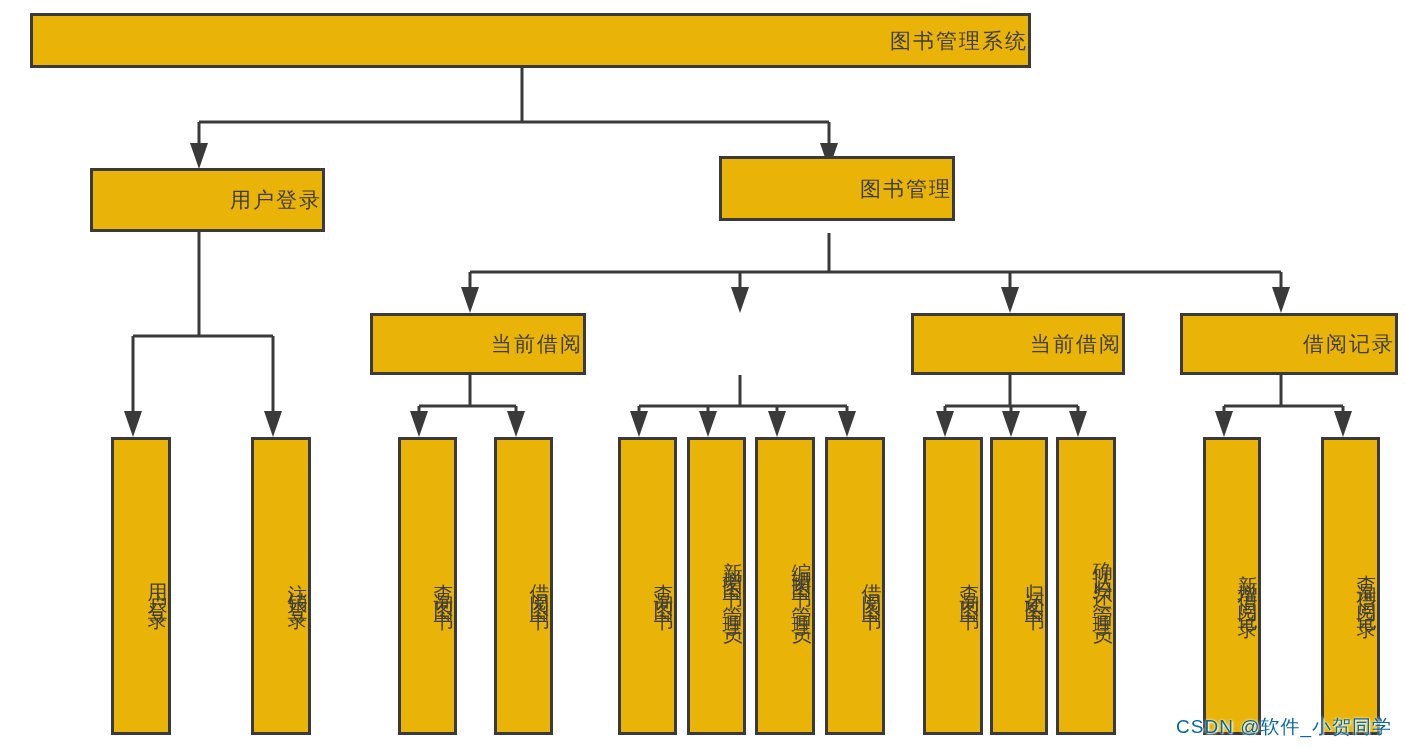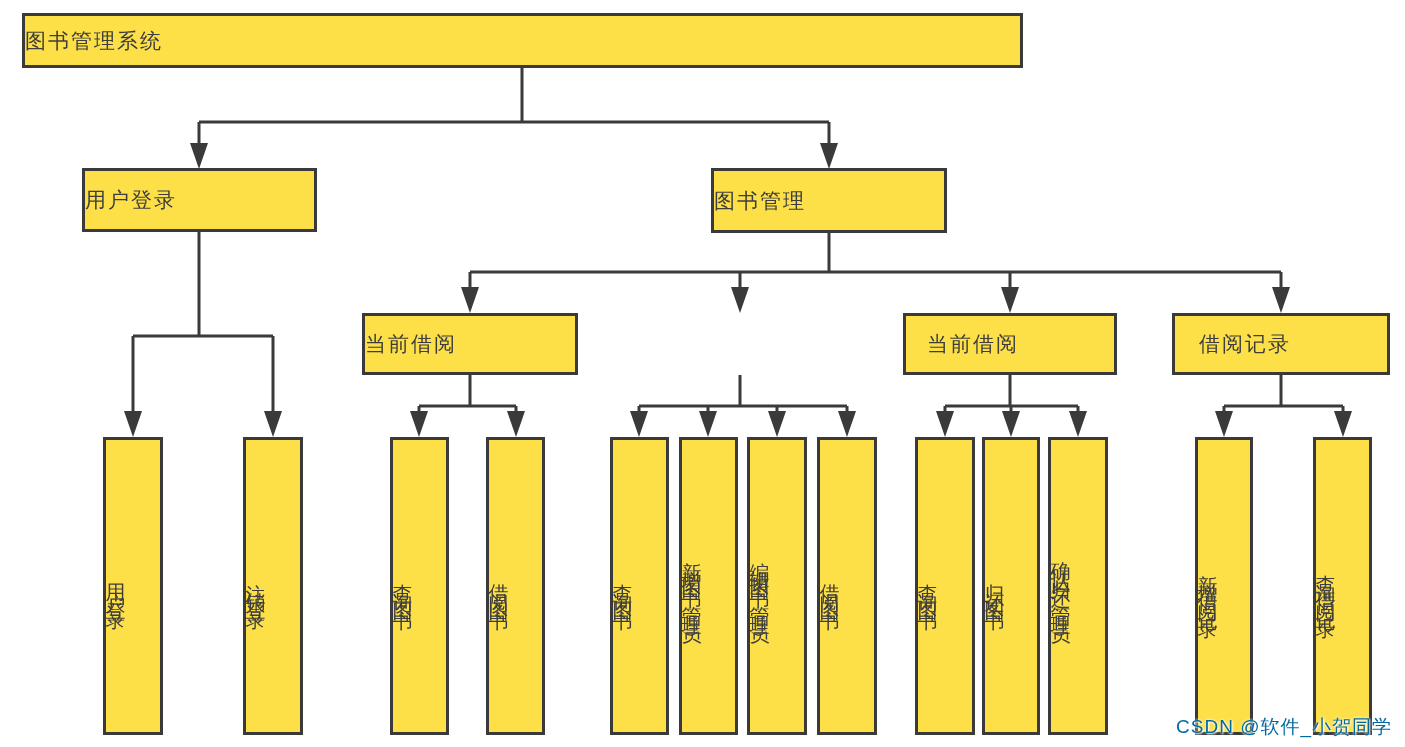--- a/index.html
+++ b/index.html
@@ -8,26 +8,27 @@
     width:1405px;height:747px;
     background:#ffffff;
     font-family:"Liberation Sans", sans-serif;
     overflow:hidden;
   }
   #wires{position:absolute;left:0;top:0;z-index:0;}
   .box{
     position:absolute;
     box-sizing:border-box;
     border:3px solid #3a3a3a;
-    background:#fde047;
+    background:#eab308;
     display:flex;
     align-items:center;
-    justify-content:flex-start;
+    justify-content:flex-end;
     z-index:1;
     color:#3d3d3d;
+    margin-left:8px;
   }
   .lvl{
     font-size:21px;
     letter-spacing:2px;
     white-space:nowrap;
   }
   .root{left:22px;top:13px;width:1001px;height:55px;}
   .leaf{top:437px;height:298px;}
   .vtext{
     writing-mode:vertical-rl;
@@ -98,21 +99,21 @@
     </g>
   </svg>
 
   <div class="box lvl root">
     <span>图书管理系统</span>
   </div>
 
   <div class="box lvl" style="left:82px;top:168px;width:235px;height:64px;">
     <span>用户登录</span>
   </div>
-  <div class="box lvl" style="left:711px;top:168px;width:236px;height:65px;">
+  <div class="box lvl" style="left:711px;top:156px;width:236px;height:65px;">
     <span>图书管理</span>
   </div>
 
   <div class="box lvl" style="left:362px;top:313px;width:216px;height:62px;">
     <span>当前借阅</span>
   </div>
   <div class="box lvl" style="left:903px;top:313px;width:214px;height:62px;padding-left:21px;">
     <span>当前借阅</span>
   </div>
   <div class="box lvl" style="left:1172px;top:313px;width:218px;height:62px;padding-left:24px;">

